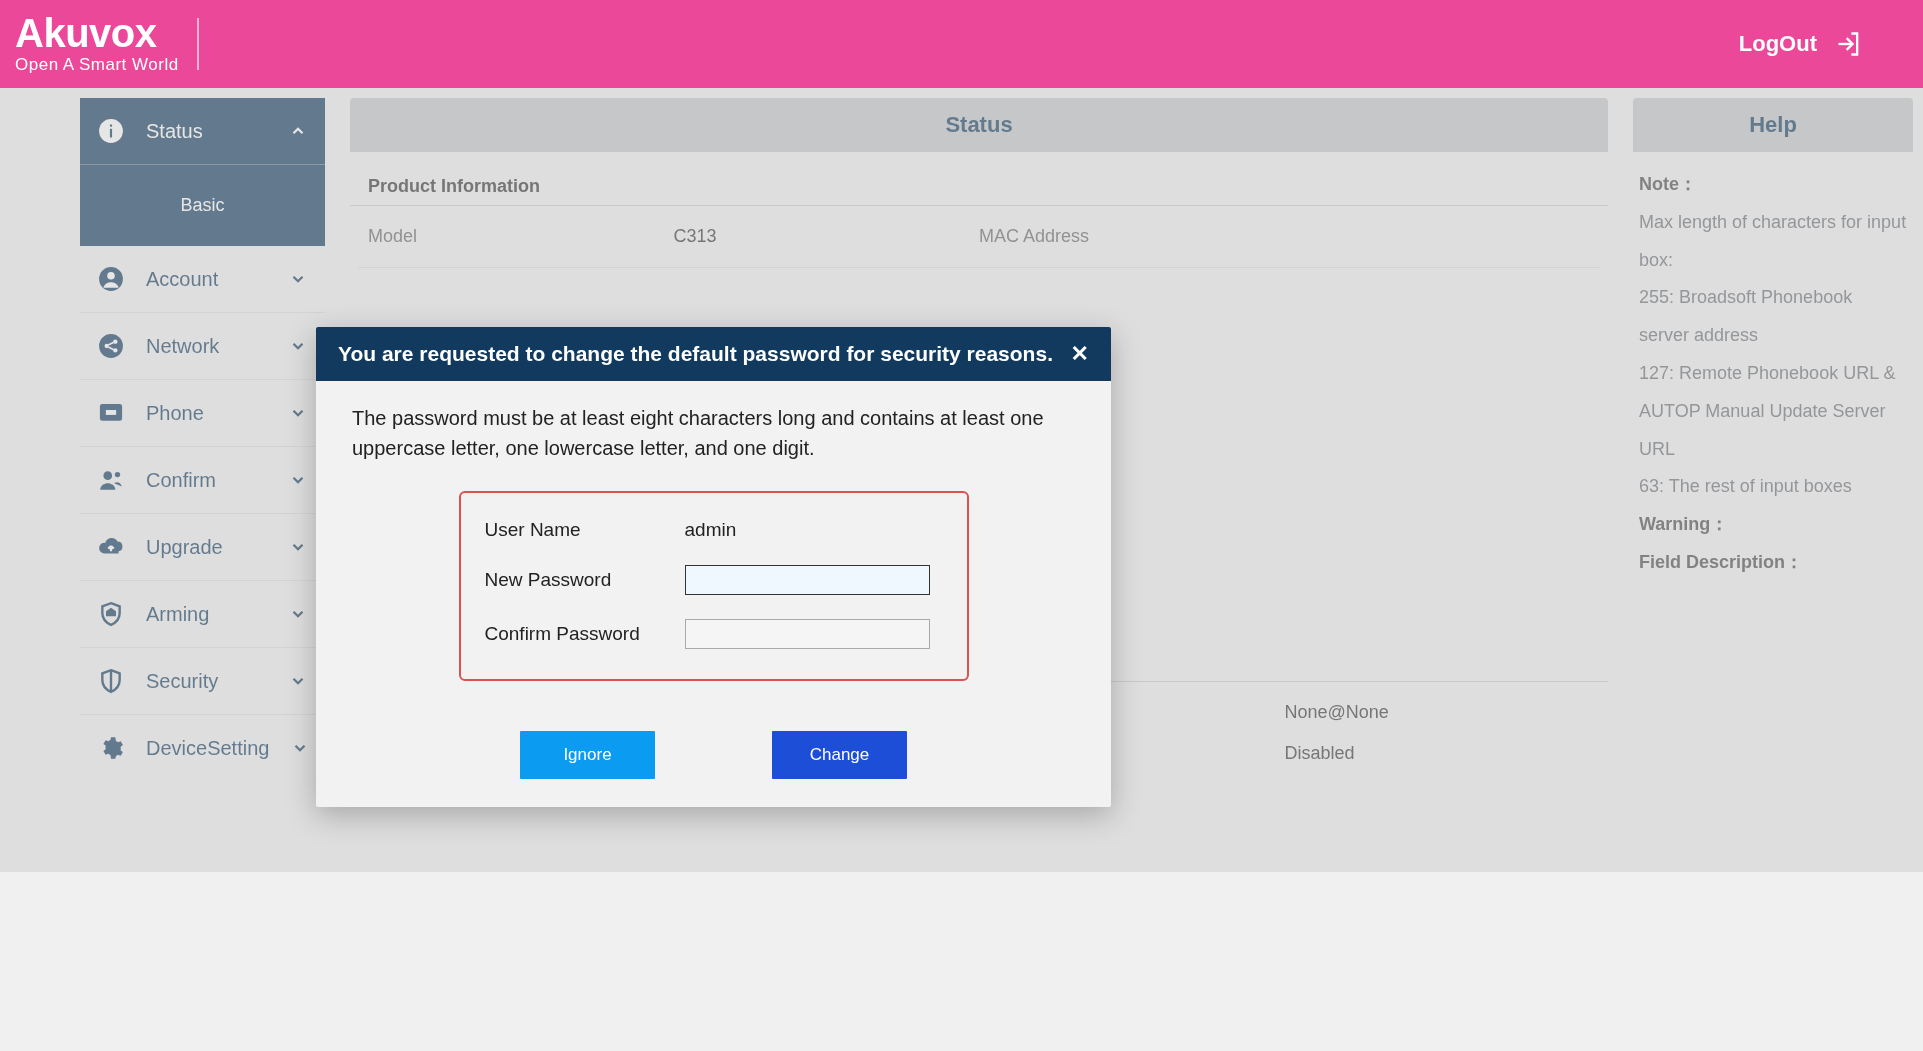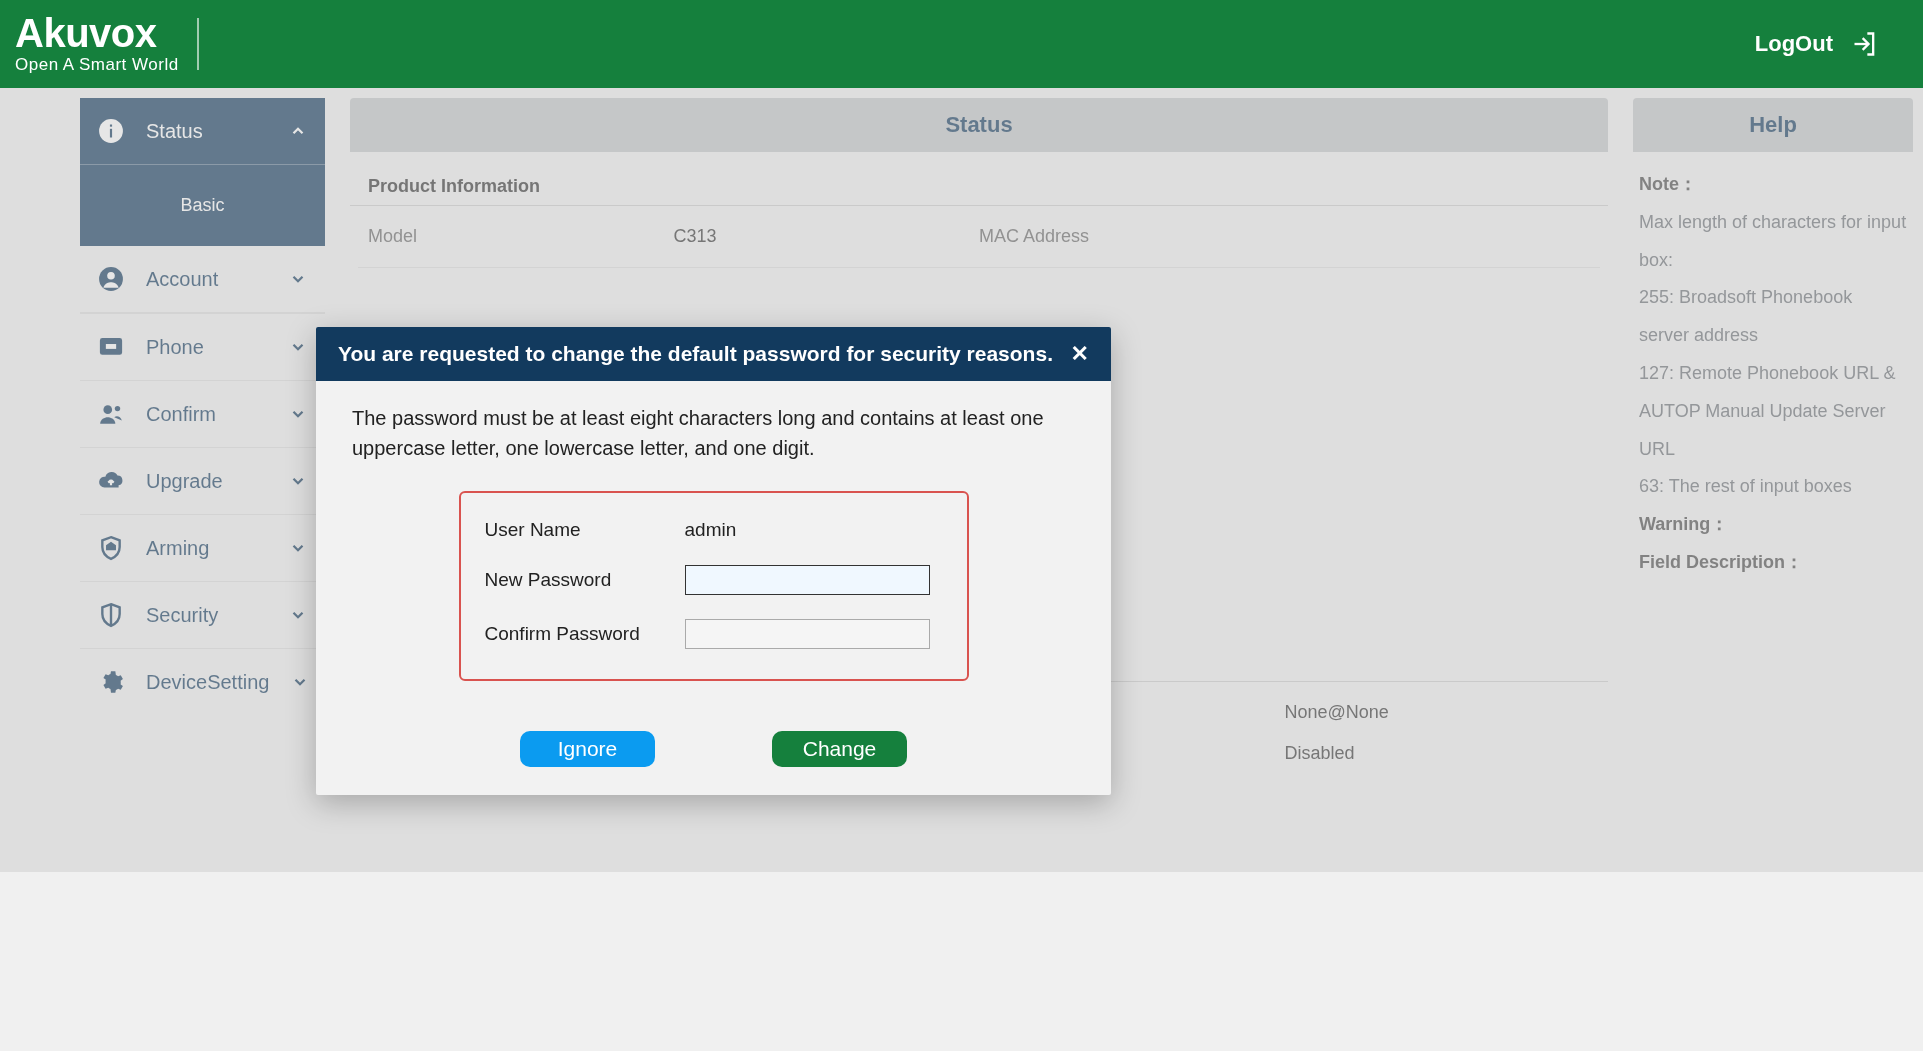--- a/index.html
+++ b/index.html
@@ -1,19 +1,19 @@
 <!DOCTYPE html>
 <html><head>
   <meta charset="utf-8">
   <style>
     * { margin:0; padding:0; box-sizing:border-box; font-family: Arial, Helvetica, sans-serif; }
     body { background:#f0f0f0; width:1923px; height:1051px; overflow:hidden; position:relative; }
 
     
-    .topbar { background:#15803d; height:88px; display:flex; align-items:center; justify-content:space-between; padding:0 44px 0 15px; }
+    .topbar { background:#ec4899; height:88px; display:flex; align-items:center; justify-content:space-between; padding:0 60px 0 15px; }
     .brand { color:#fff; }
     .brand-name { font-size:40px; font-weight:bold; letter-spacing:-0.5px; line-height:1; }
     .brand-tag { font-size:17px; letter-spacing:0.5px; margin-top:2px; }
     .brand-sep { display:inline-block; width:2px; height:52px; background:#fff; margin-left:18px; opacity:.6; vertical-align:middle; }
     .logout { display:flex; align-items:center; gap:18px; color:#fff; font-size:22px; font-weight:bold; cursor:pointer; }
     .logout svg { width:28px; height:28px; }
 
     
     .app { position:relative; padding:10px 0 0 0; }
     .app::after{
@@ -54,23 +54,23 @@
     .modal-body { padding:22px 36px 28px; }
     .modal-msg { font-size:20px; color:#222; line-height:1.5; }
     .form-box { border:2px solid #d9534f; border-radius:6px; margin:28px auto 12px; width:510px; padding:26px 24px 30px; }
     .form-row { display:flex; align-items:center; font-size:19px; color:#222; }
     .form-row + .form-row { margin-top:24px; }
     .form-label { width:200px; }
     .form-val { }
     .text-input { width:245px; height:30px; border:1px solid #333; background:#f0f8ff; padding:0 6px; font-size:15px; }
     .text-input.dim { background:#f5f5f5; border-color:#aaa; }
     .modal-btns { display:flex; justify-content:center; gap:95px; margin-top:50px; }
-    .btn { width:135px; height:36px; border:none; font-size:21px; cursor:pointer; border-radius:10px; }
+    .btn { width:135px; height:48px; border:none; font-size:17px; cursor:pointer; border-radius:1px; }
     .btn-primary { background:#0b9bf0; color:#fff; }
-    .btn-disabled { background:#15803d; color:#fff;margin-left:22px; }
+    .btn-disabled { background:#1d4ed8; color:#fff;margin-left:22px; }
   </style>
 </head>
 <body>
 
 <div class="topbar">
   <div style="display:flex;align-items:center;">
     <div class="brand">
       <div class="brand-name">Akuvox</div>
       <div class="brand-tag">Open A Smart World</div>
     </div>
@@ -115,20 +115,36 @@
           </svg>
         <span>Account</span>
         <span class="chev">
             <svg viewBox="0 0 24 24" fill="none" stroke="#123a5e" stroke-width="3">
               <polyline points="6 9 12 15 18 9"></polyline>
             </svg>
           </span>
       </div>
       <div class="nav-sep"></div>
 
+      <div class="nav-item">
+        <svg viewBox="0 0 24 24" fill="#123a5e">
+            <circle cx="12" cy="12" r="11"></circle>
+            <circle cx="8" cy="12" r="2" fill="#fff"></circle>
+            <circle cx="16" cy="8" r="2" fill="#fff"></circle>
+            <circle cx="16" cy="16" r="2" fill="#fff"></circle>
+            <line x1="9.5" y1="11" x2="14.5" y2="8.5" stroke="#fff" stroke-width="1.5"></line>
+            <line x1="9.5" y1="13" x2="14.5" y2="15.5" stroke="#fff" stroke-width="1.5"></line>
+          </svg>
+        <span>Network</span>
+        <span class="chev">
+            <svg viewBox="0 0 24 24" fill="none" stroke="#123a5e" stroke-width="3">
+              <polyline points="6 9 12 15 18 9"></polyline>
+            </svg>
+          </span>
+      </div>
       <div class="nav-sep"></div>
 
       <div class="nav-item">
         <svg viewBox="0 0 24 24" fill="none" stroke="#123a5e" stroke-width="2.5">
             <rect x="3" y="5" width="18" height="13" rx="1" fill="#123a5e"></rect>
             <rect x="6" y="8" width="12" height="7" fill="#fff"></rect>
           </svg>
         <span>Phone</span>
         <span class="chev">
             <svg viewBox="0 0 24 24" fill="none" stroke="#123a5e" stroke-width="3">

